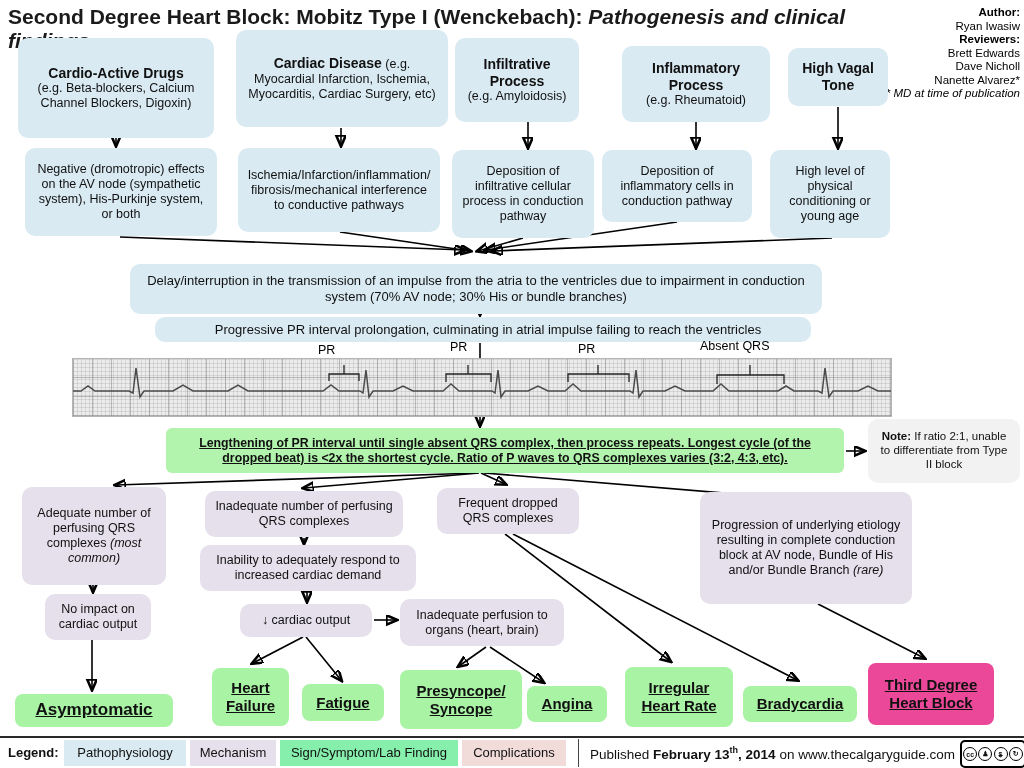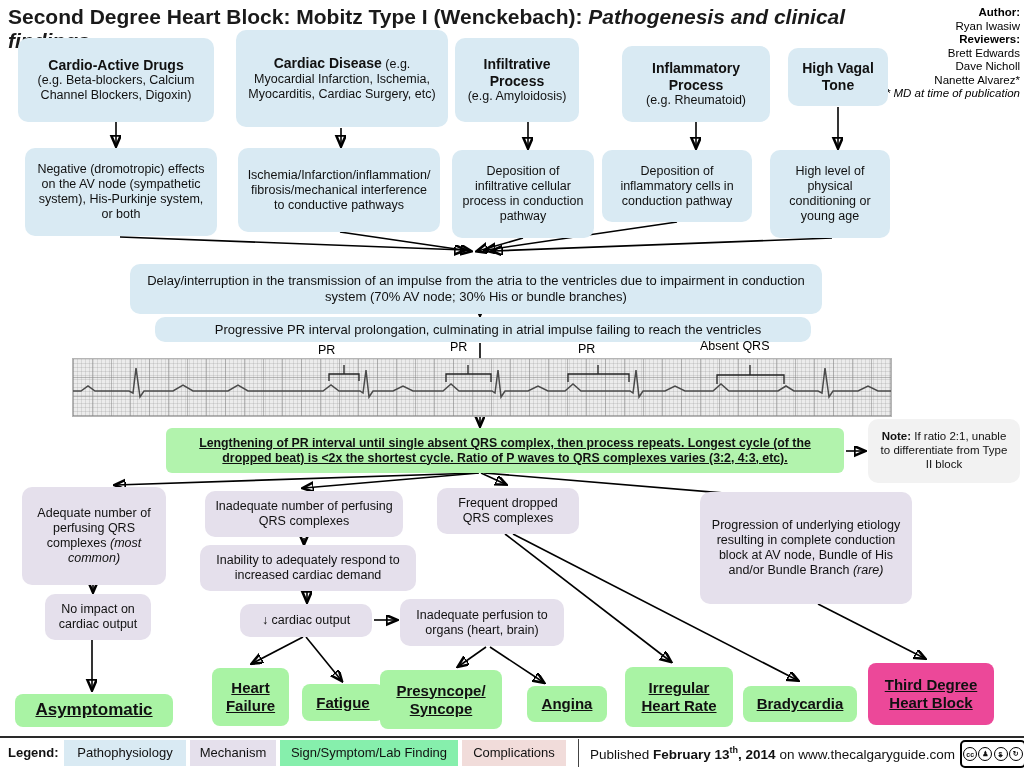--- a/index.html
+++ b/index.html
@@ -98,21 +98,21 @@
   <div class="credits">
     <div><b>Author:</b></div>
     <div>Ryan Iwasiw</div>
     <div><b>Reviewers:</b></div>
     <div>Brett Edwards</div>
     <div>Dave Nicholl</div>
     <div>Nanette Alvarez*</div>
     <div class="foot">* MD at time of publication</div>
   </div>
 
-  <div class="box patho cause blockt" style="left:18px; top:38px; width:196px; height:84px;">
+  <div class="box patho cause blockt" style="left:18px; top:38px; width:196px; height:100px;">
       <div><span class="ct">Cardio-Active Drugs</span> <span>(e.g. Beta-blockers, Calcium Channel Blockers, Digoxin)</span></div>
     </div>
   <div class="box patho cause" style="left:236px; top:30px; width:212px; height:97px;justify-content:flex-end;">
       <div><span class="ct">Cardiac Disease</span> <span>(e.g. Myocardial Infarction, Ischemia, Myocarditis, Cardiac Surgery, etc)</span></div>
     </div>
   <div class="box patho cause blockt" style="left:455px; top:38px; width:124px; height:84px;">
       <div><span class="ct">Infiltrative Process</span> <span>(e.g. Amyloidosis)</span></div>
     </div>
   <div class="box patho cause blockt" style="left:622px; top:46px; width:148px; height:76px;">
       <div><span class="ct">Inflammatory Process</span> <span>(e.g. Rheumatoid)</span></div>
@@ -195,21 +195,21 @@
 
   <div class="box find" style="left:15px; top:694px; width:158px; height:33px; font-size:17px;">
       <span>Asymptomatic</span>
     </div>
   <div class="box find" style="left:212px; top:668px; width:77px; height:58px;">
       <span>Heart Failure</span>
     </div>
   <div class="box find" style="left:302px; top:684px; width:82px; height:37px;">
       <span>Fatigue</span>
     </div>
-  <div class="box find" style="left:380px; top:670px; width:122px; height:59px;">
+  <div class="box find" style="left:400px; top:670px; width:122px; height:59px;">
       <span>Presyncope/ Syncope</span>
     </div>
   <div class="box find" style="left:527px; top:686px; width:80px; height:36px;">
       <span>Angina</span>
     </div>
   <div class="box find" style="left:625px; top:667px; width:108px; height:60px;">
       <span>Irregular Heart Rate</span>
     </div>
   <div class="box find" style="left:743px; top:686px; width:114px; height:36px;">
       <span>Bradycardia</span>

